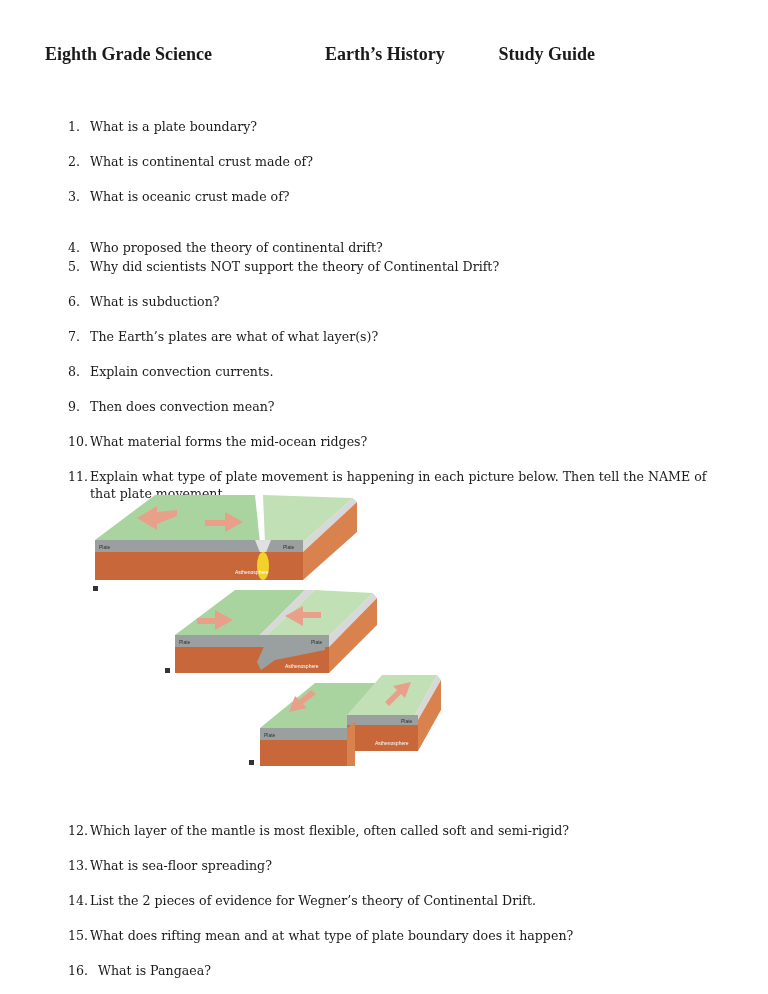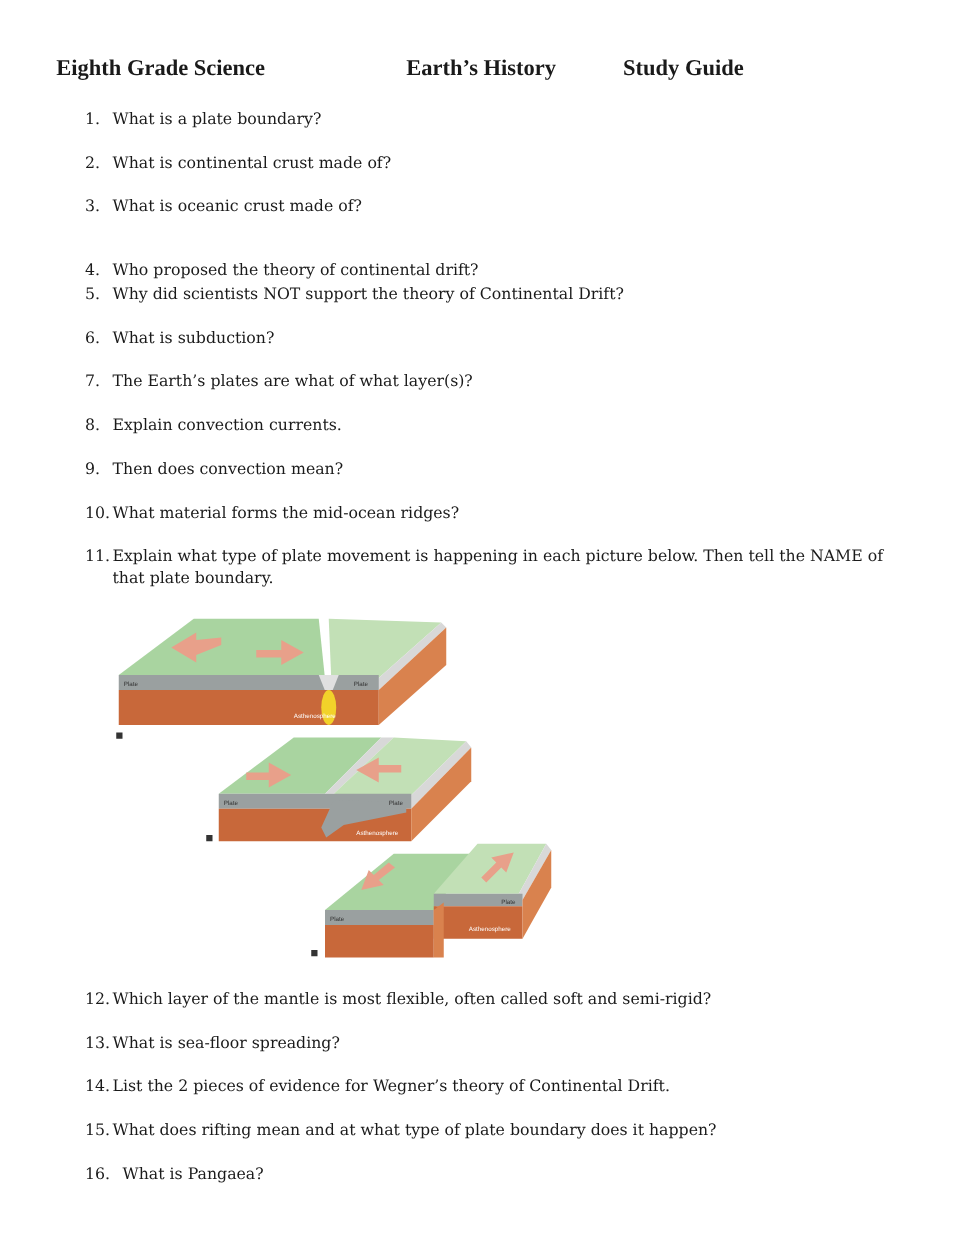--- a/index.html
+++ b/index.html
@@ -4,21 +4,21 @@
 <style>
   html, body { margin: 0; padding: 0; background: #ffffff; }
   body { width: 768px; height: 994px; position: relative; overflow: hidden;
          font-family: "DejaVu Serif", "Liberation Serif", serif; color: #1a1a1a; }
   .header { position: absolute; top: 44px; left: 0; width: 640px; height: 24px;
             font-family: "Liberation Serif", serif; font-weight: bold; font-size: 18px; }
   .header span { position: absolute; top: 0; white-space: nowrap; }
   .h-left { left: 45px; }
   .h-center { left: 325px; }
   .h-right { right: 45px; text-align: right; }
-  .q { position: absolute; left: 68px; font-size: 12.6px; line-height: 17px; white-space: nowrap; }
+  .q { position: absolute; left: 68px; font-size: 12.6px; line-height: 17px; white-space: nowrap; margin-top: 32px; }
   .q .num { display: inline-block; width: 22px; }
   .q.wrap { white-space: normal; width: 660px; }
   .q.wrap .cont { display: block; padding-left: 22px; }
   .diagram { position: absolute; left: 85px; top: 490px; width: 420px; height: 280px; }
   .diagram text { font-family: "Liberation Sans", sans-serif; }
 </style>
 </head>
 <body>
 
 <div class="header">
@@ -30,21 +30,21 @@
 <div class="q" style="top:86px"><span class="num">1.</span><span>What is a plate boundary?</span></div>
 <div class="q" style="top:121px"><span class="num">2.</span><span>What is continental crust made of?</span></div>
 <div class="q" style="top:156px"><span class="num">3.</span><span>What is oceanic crust made of?</span></div>
 <div class="q" style="top:207px"><span class="num">4.</span><span>Who proposed the theory of continental drift?</span></div>
 <div class="q" style="top:226px"><span class="num">5.</span><span>Why did scientists NOT support the theory of Continental Drift?</span></div>
 <div class="q" style="top:261px"><span class="num">6.</span><span>What is subduction?</span></div>
 <div class="q" style="top:296px"><span class="num">7.</span><span>The Earth’s plates are what of what layer(s)?</span></div>
 <div class="q" style="top:331px"><span class="num">8.</span><span>Explain convection currents.</span></div>
 <div class="q" style="top:366px"><span class="num">9.</span><span>Then does convection mean?</span></div>
 <div class="q" style="top:401px"><span class="num">10.</span><span>What material forms the mid-ocean ridges?</span></div>
-<div class="q wrap" style="top:436px"><span class="num">11.</span><span>Explain what type of plate movement is happening in each picture below.  Then tell the NAME of</span><span class="cont">that plate boundary.</span></div>
+<div class="q wrap" style="top:436px"><span class="num">11.</span><span>Explain what type of plate movement is happening in each picture below.  Then tell the NAME of</span><span class="cont">that plate movement.</span></div>
 
 <svg class="diagram" viewBox="0 0 420 280" xmlns="http://www.w3.org/2000/svg">
 
   <g>
     <polygon points="10,50 70,5 170,5 175,53" fill="#a9d4a0"></polygon>
     <polygon points="180,53 178,5 268,8 215,55" fill="#c2e0b6"></polygon>
     <polygon points="215,55 268,8 272,12 218,62" fill="#d8d8d8"></polygon>
     <rect x="10" y="50" width="208" height="12" fill="#9aa0a0"></rect>
     <polygon points="170,50 178,70 186,50" fill="#e0e0e0"></polygon>
     <rect x="10" y="62" width="208" height="28" fill="#c8683a"></rect>

